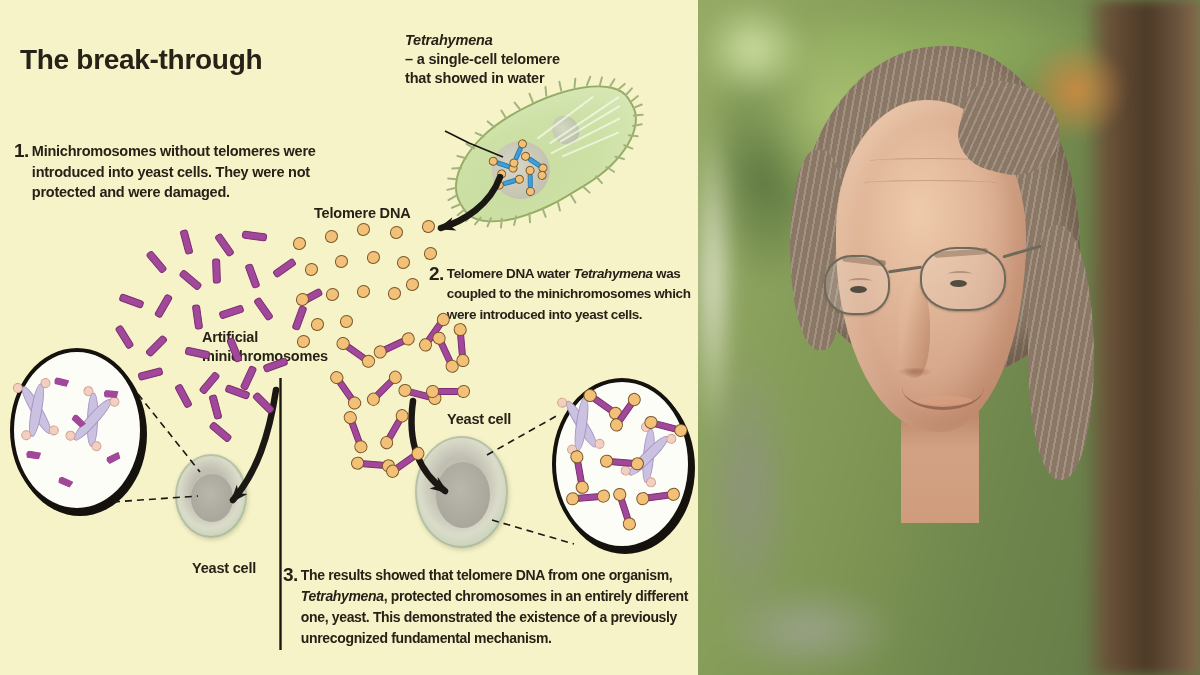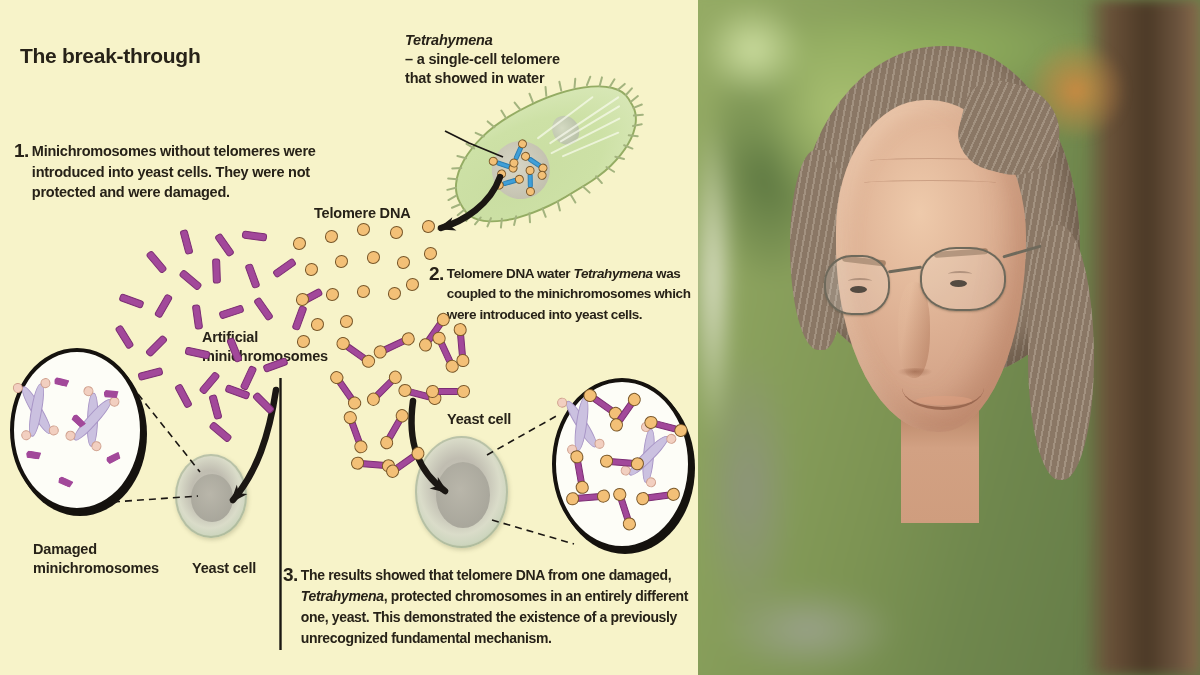--- a/index.html
+++ b/index.html
@@ -5,21 +5,21 @@
   html,body{margin:0;padding:0;background:#222;}
   *{box-sizing:border-box;}
   #stage{position:relative;width:1200px;height:675px;overflow:hidden;
          font-family:"Liberation Sans","DejaVu Sans",sans-serif;}
 
   
   #diagram{position:absolute;left:0;top:0;width:698px;height:675px;background:var(--bg);}
   .lbl{position:absolute;color:var(--ink);font-weight:700;font-size:14px;
        letter-spacing:-0.2px;line-height:1.32;white-space:nowrap;}
   .it{font-style:italic;}
-  #title{left:20px;top:42px;font-size:21px;letter-spacing:-0.3px;}
+  #title{left:20px;top:42px;font-size:28px;letter-spacing:-0.3px;}
   .step{position:absolute;display:flex;color:var(--ink);}
   .step .num{font-weight:700;font-size:19px;line-height:1.05;margin-right:3px;letter-spacing:-0.5px;}
   .step .txt{font-weight:700;letter-spacing:-0.25px;white-space:normal;}
   #step1{left:14px;top:141px;}  #step1 .txt{width:318px;font-size:14.5px;line-height:1.42;}
   #step2{left:429px;top:264px;} #step2 .txt{width:252px;font-size:13.5px;line-height:1.5;letter-spacing:-0.4px;}
   #step3{left:283px;top:565px;} #step3 .txt{width:408px;font-size:14px;line-height:1.5;letter-spacing:-0.35px;}
   #tetra-label{left:405px;top:31px;font-size:14.5px;}
   #chrom-label{left:348px;top:109px;font-size:14.5px;}
   #telomere-label{left:314px;top:204px;font-size:14.5px;}
   #artificial-label{left:202px;top:328px;font-size:14.5px;}
@@ -170,31 +170,27 @@
     <div class="step" id="step2">
       <span class="num">2.</span>
       <span class="txt"><span>Telomere DNA water </span><span class="it">Tetrahymena</span> <span>was coupled to the minichromosomes which were introduced into yeast cells.</span></span>
     </div>
 
     <div class="lbl" id="artificial-label">
       <div>Artificial</div>
       <div>minichromosomes</div>
     </div>
 
-    <div class="lbl" id="damaged-label">
-      <div>Damaged</div>
-      <div>minichromosomes</div>
-    </div>
 
     <div class="lbl" id="yeast-left-label">Yeast cell</div>
     <div class="lbl" id="yeast-right-label">Yeast cell</div>
 
     <div class="step" id="step3">
       <span class="num">3.</span>
-      <span class="txt"><span>The results showed that telomere DNA from one damaged, </span><span class="it">Tetrahymena</span><span>, protected chromosomes in an entirely different one, yeast. This demonstrated the existence of a previously unrecognized fundamental mechanism.</span></span>
+      <span class="txt"><span>The results showed that telomere DNA from one organism, </span><span class="it">Tetrahymena</span><span>, protected chromosomes in an entirely different one, yeast. This demonstrated the existence of a previously unrecognized fundamental mechanism.</span></span>
     </div>
 
     <div id="tetra">
       <div id="tetra-body"></div>
       <div id="tetra-nucleus">
           <div class="bduo" style="left: 2px; top: 10px; transform: rotate(50deg);">
             <div class="b"></div>
             <div class="d" style="left: 0px;"></div>
             <div class="d" style="left: 21px;"></div>
           </div>

